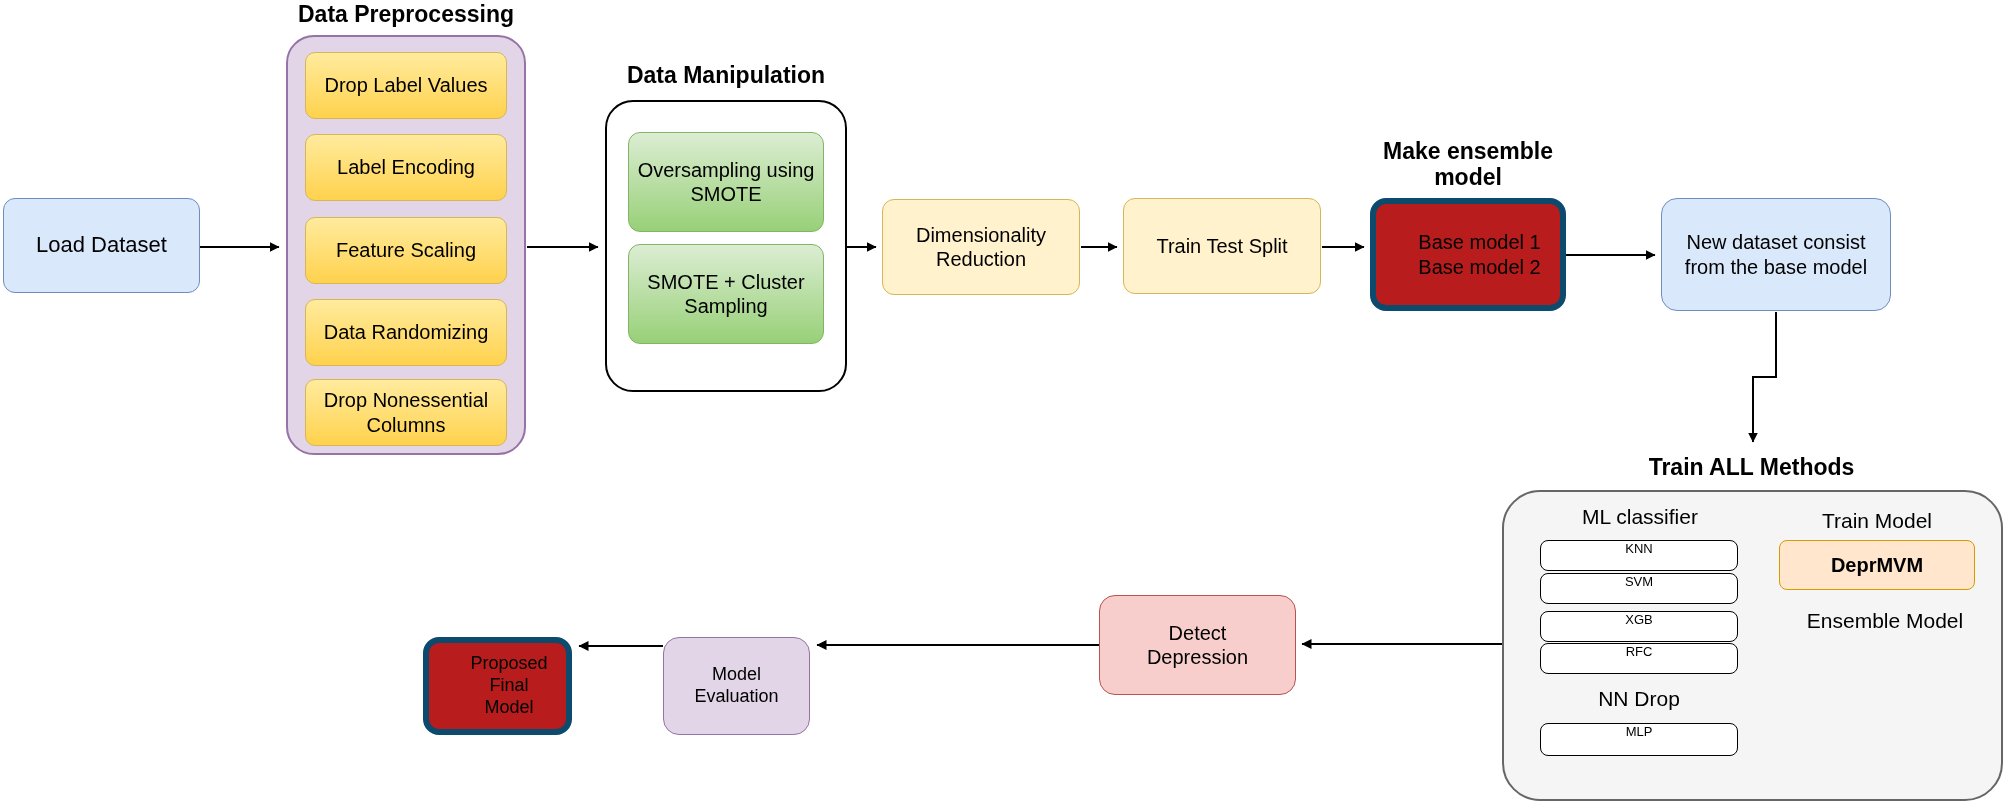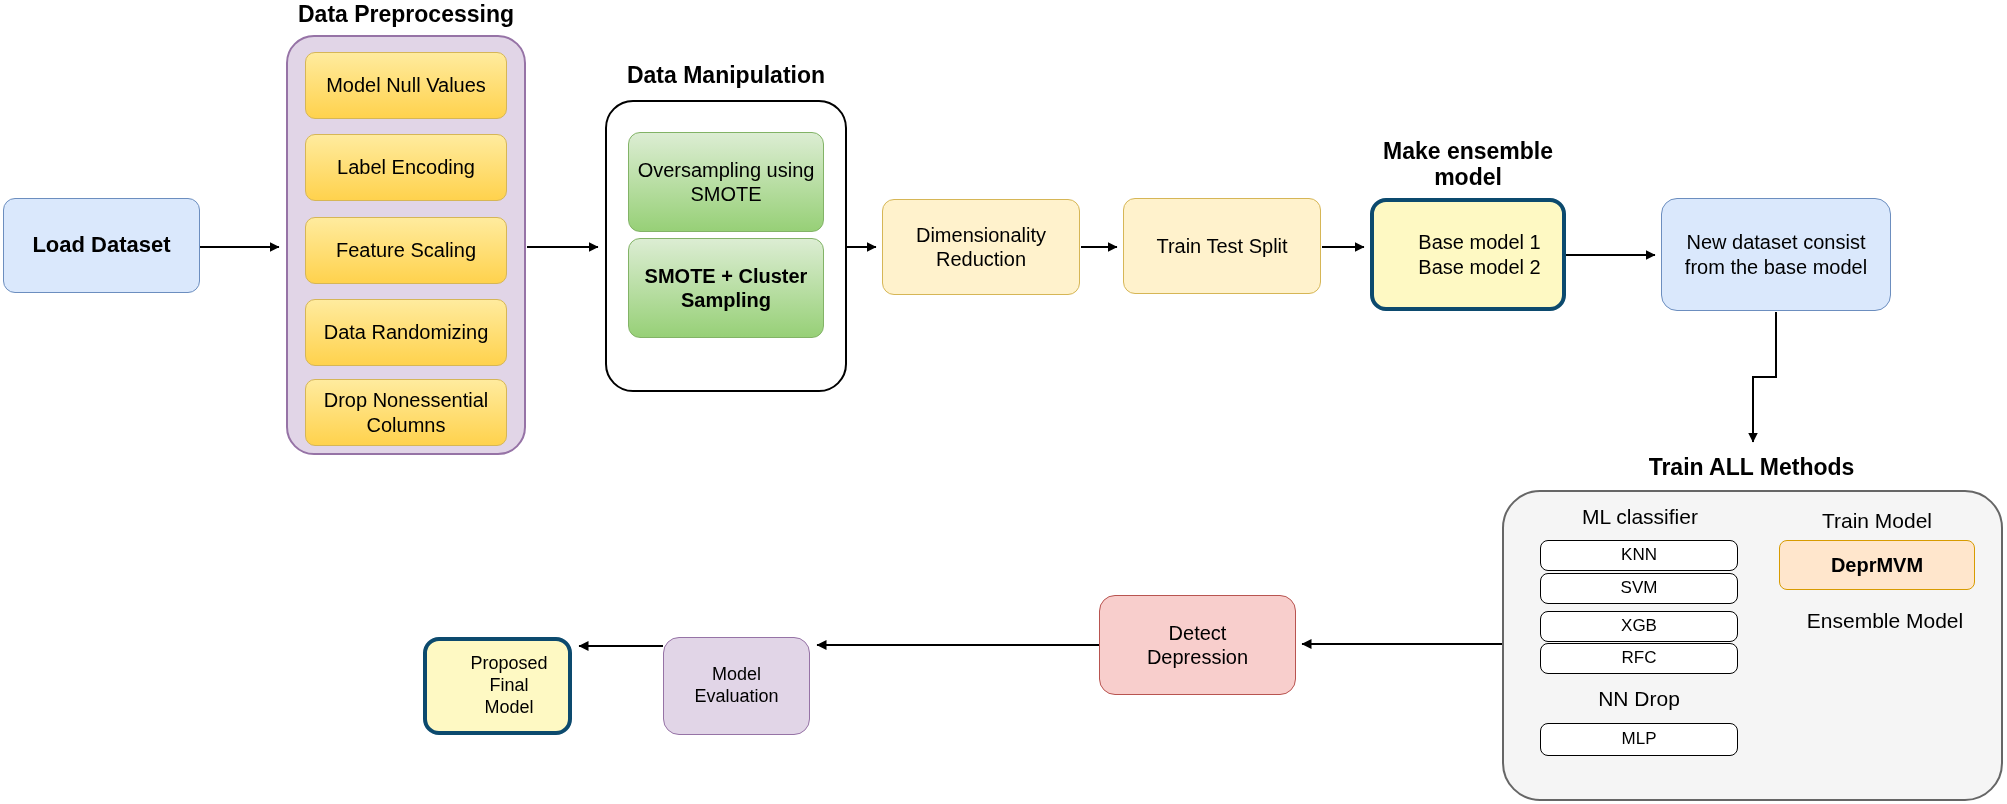--- a/index.html
+++ b/index.html
@@ -23,31 +23,31 @@
     background:linear-gradient(#ffeb9e,#ffd24d);
     border:1.5px solid #d6b656;border-radius:10px;
     left:50%;transform:translateX(-50%);width:202px;height:67px;
   }
   .gstep{
     background:linear-gradient(#dcedd3,#97d077);
     border:1.5px solid #82b366;border-radius:12px;
     left:50%;transform:translateX(-50%);width:196px;height:100px;
   }
   .lyellow{background:#fff2cc;border:1.6px solid #d6b656;border-radius:12px;}
-  .whitebox{background:#fef9c3;border:4px solid #0c4a6e;border-radius:16px;padding-left:23px;}
+  .whitebox{background:#b91c1c;border:6px solid #0c4a6e;border-radius:16px;padding-left:23px;}
   .red{background:#f8cecc;border:1.6px solid #b85450;border-radius:16px;}
   .purplebox{background:#e1d5e7;border:1.6px solid #9673a6;border-radius:16px;}
   .listbox{
     position:absolute;box-sizing:border-box;background:#ffffff;border:1.6px solid #000000;
-    border-radius:8px;display:flex;align-items:center;justify-content:center;font-size:17px;
+    border-radius:8px;display:flex;align-items:flex-start;justify-content:center;font-size:13px;
   }
   .sublabel{position:absolute;box-sizing:border-box;text-align:center;font-size:21px;}
   .orangebox{background:#ffe6cc;border:1.6px solid #d79b00;border-radius:8px;font-weight:bold;}
   .greenflat{background:#d5e8d4;border:1.6px solid #82b366;border-radius:8px;font-weight:bold;}
-  .bold{font-weight:bold;}
+  .bold{font-weight:normal;}
 </style>
 </head>
 <body>
 
 <div id="canvas">
 
   <svg id="arrows" viewBox="0 0 2007 804">
     <defs>
       <marker id="ah" markerWidth="11" markerHeight="11" refX="9.5" refY="5" orient="auto" markerUnits="userSpaceOnUse">
         <path d="M0,0 L10,5 L0,10 Z" fill="#000"></path>
@@ -65,42 +65,42 @@
     <path d="M663,646 L579,646" stroke="#000" stroke-width="2" fill="none" marker-end="url(#ah)"></path>
   </svg>
 
   <div class="node blue bold" style="left:3px;top:198px;width:197px;height:95px;font-size:22px;">
     <span>Load Dataset</span>
   </div>
 
   <div class="title" style="left:276px;top:1px;width:260px;">Data Preprocessing</div>
   <div class="node purple-container" style="left:286px;top:35px;width:240px;height:420px;">
     <div class="node ystep lbl20" style="top:15px;">
-      <span>Model Null Values</span>
+      <span>Drop Label Values</span>
     </div>
     <div class="node ystep lbl20" style="top:97px;">
       <span>Label Encoding</span>
     </div>
     <div class="node ystep lbl20" style="top:180px;">
       <span>Feature Scaling</span>
     </div>
     <div class="node ystep lbl20" style="top:262px;">
       <span>Data Randomizing</span>
     </div>
     <div class="node ystep lbl20" style="top:342px;">
       <span>Drop Nonessential Columns</span>
     </div>
   </div>
 
   <div class="title" style="left:595px;top:62px;width:262px;">Data Manipulation</div>
   <div class="node white-container" style="left:605px;top:100px;width:242px;height:292px;">
     <div class="node gstep lbl20" style="top:30px;">
       <span>Oversampling using SMOTE</span>
     </div>
-    <div class="node gstep lbl20" style="top:136px;font-weight:bold;">
+    <div class="node gstep lbl20" style="top:142px;">
       <span>SMOTE + Cluster Sampling</span>
     </div>
   </div>
 
   <div class="node lyellow lbl20" style="left:882px;top:199px;width:198px;height:96px;padding:0 14px;">
     <span>Dimensionality Reduction</span>
   </div>
 
   <div class="node lyellow lbl20" style="left:1123px;top:198px;width:198px;height:96px;">
     <span>Train Test Split</span>

